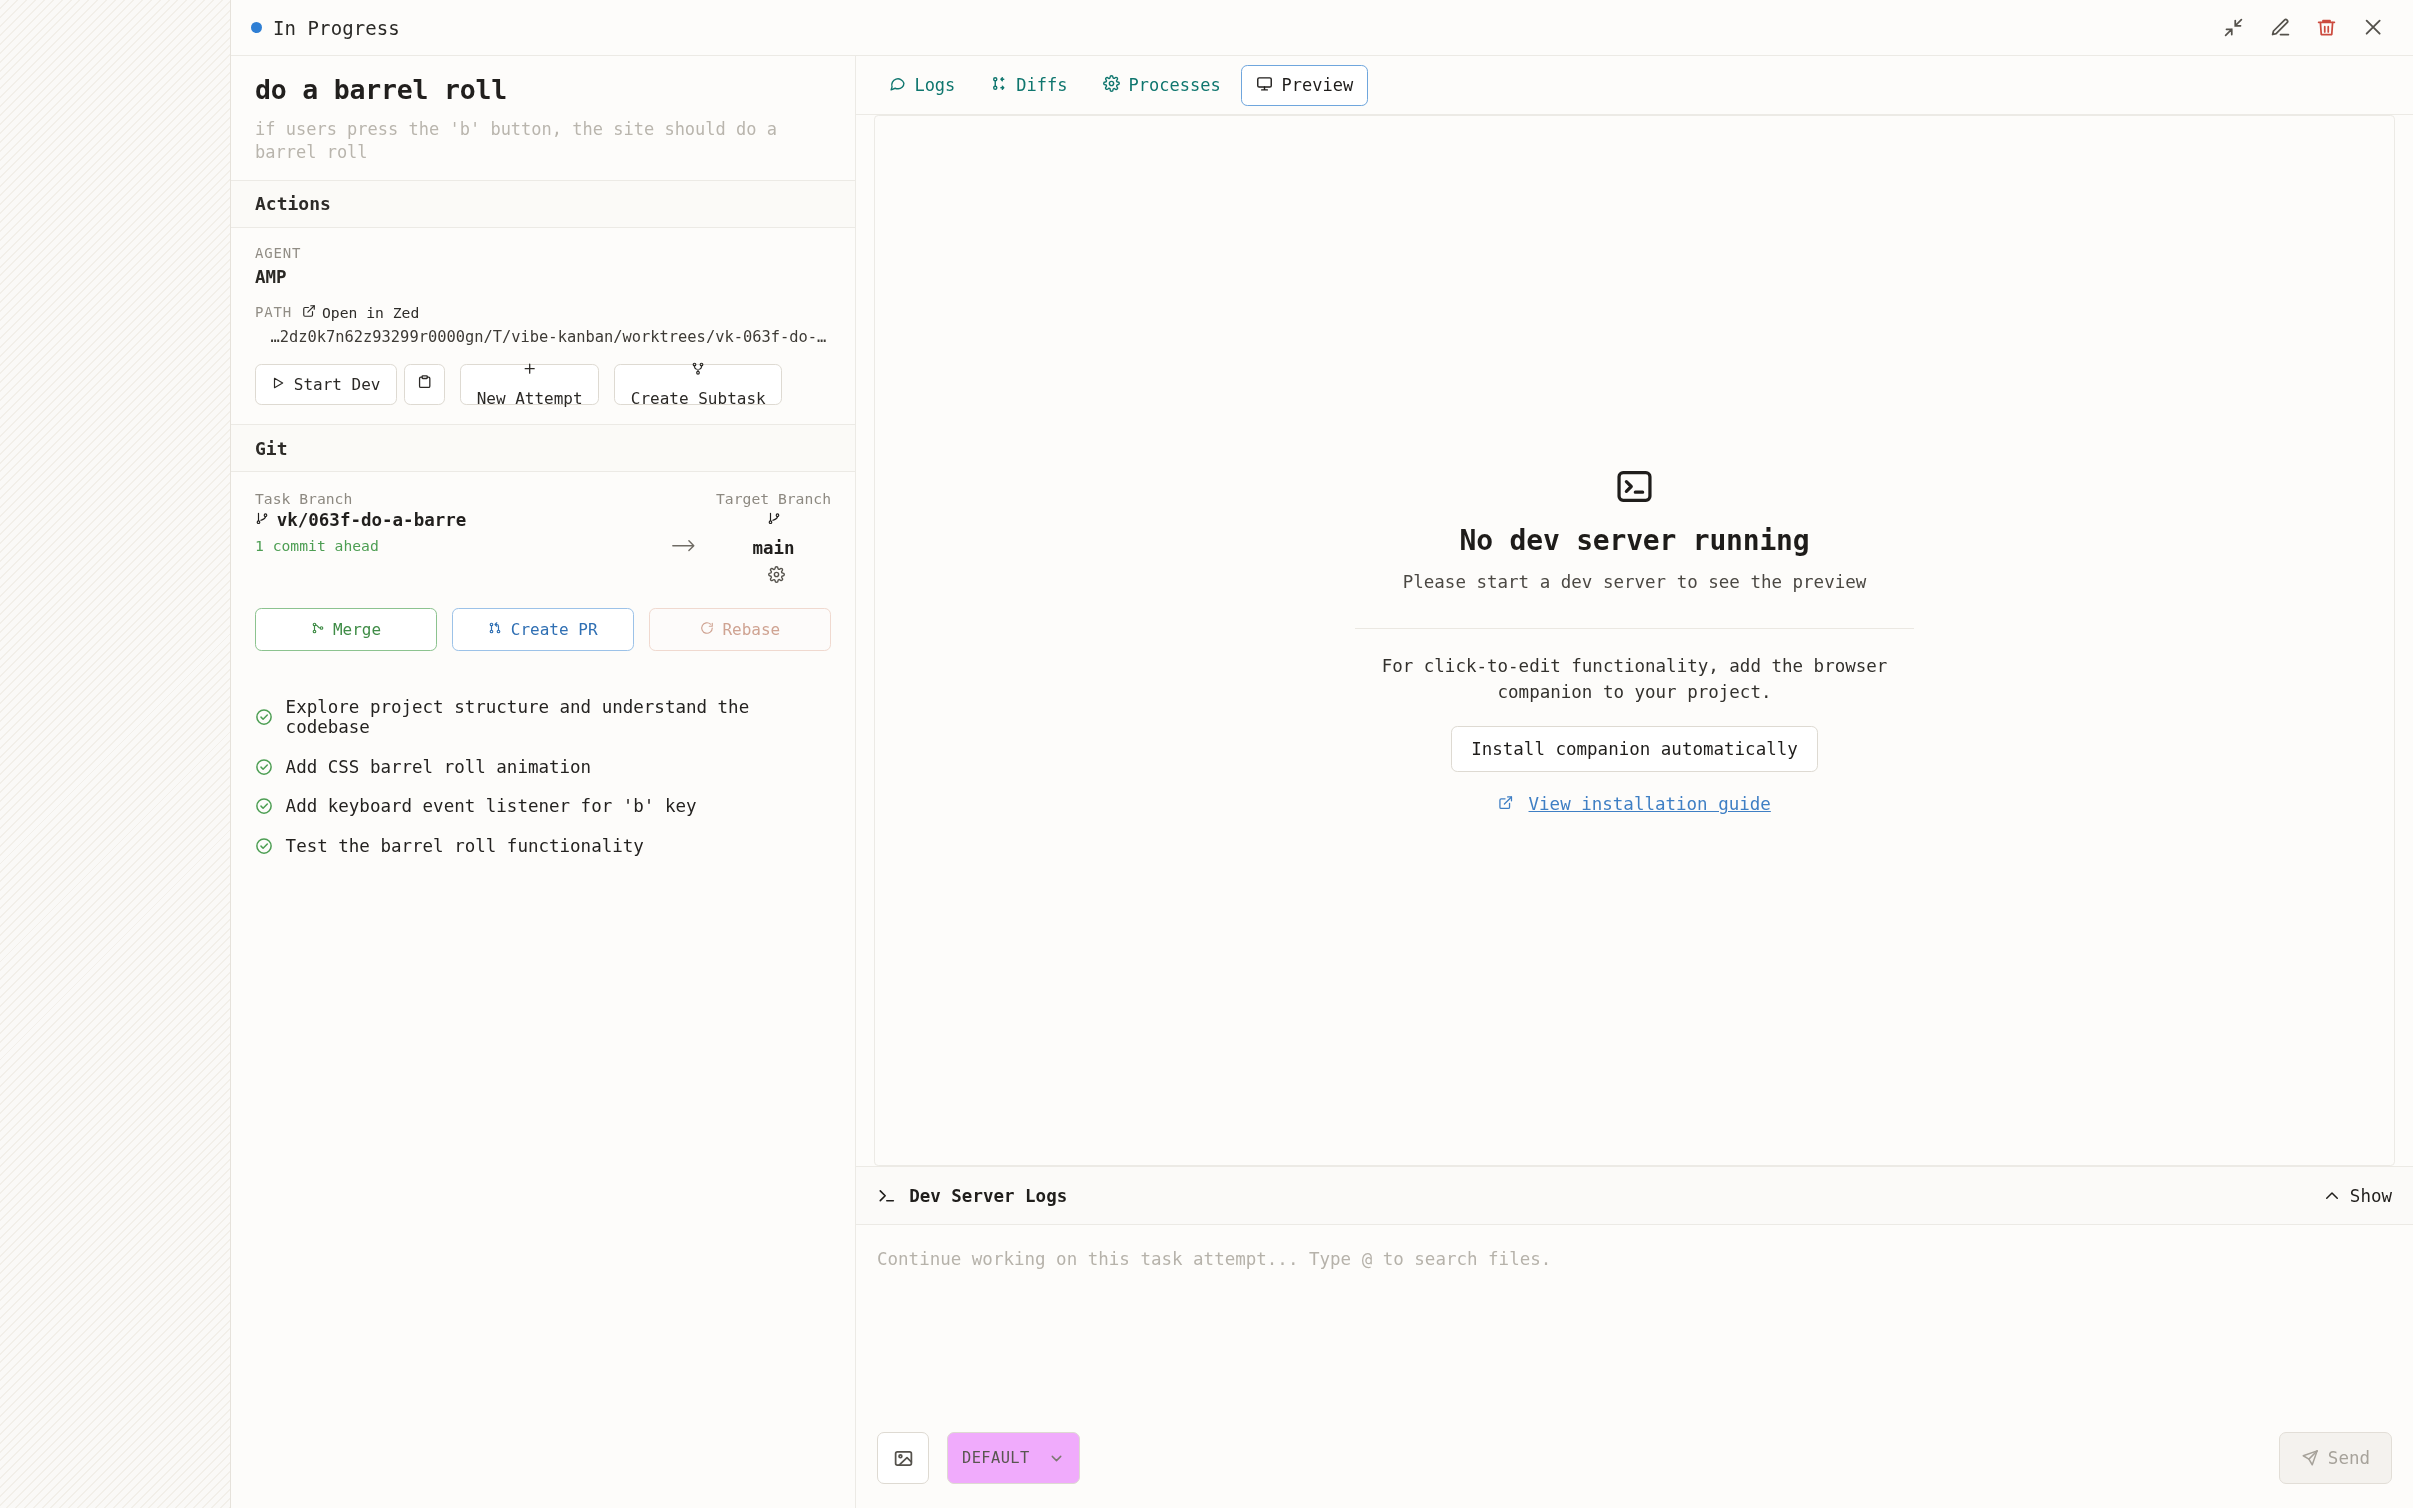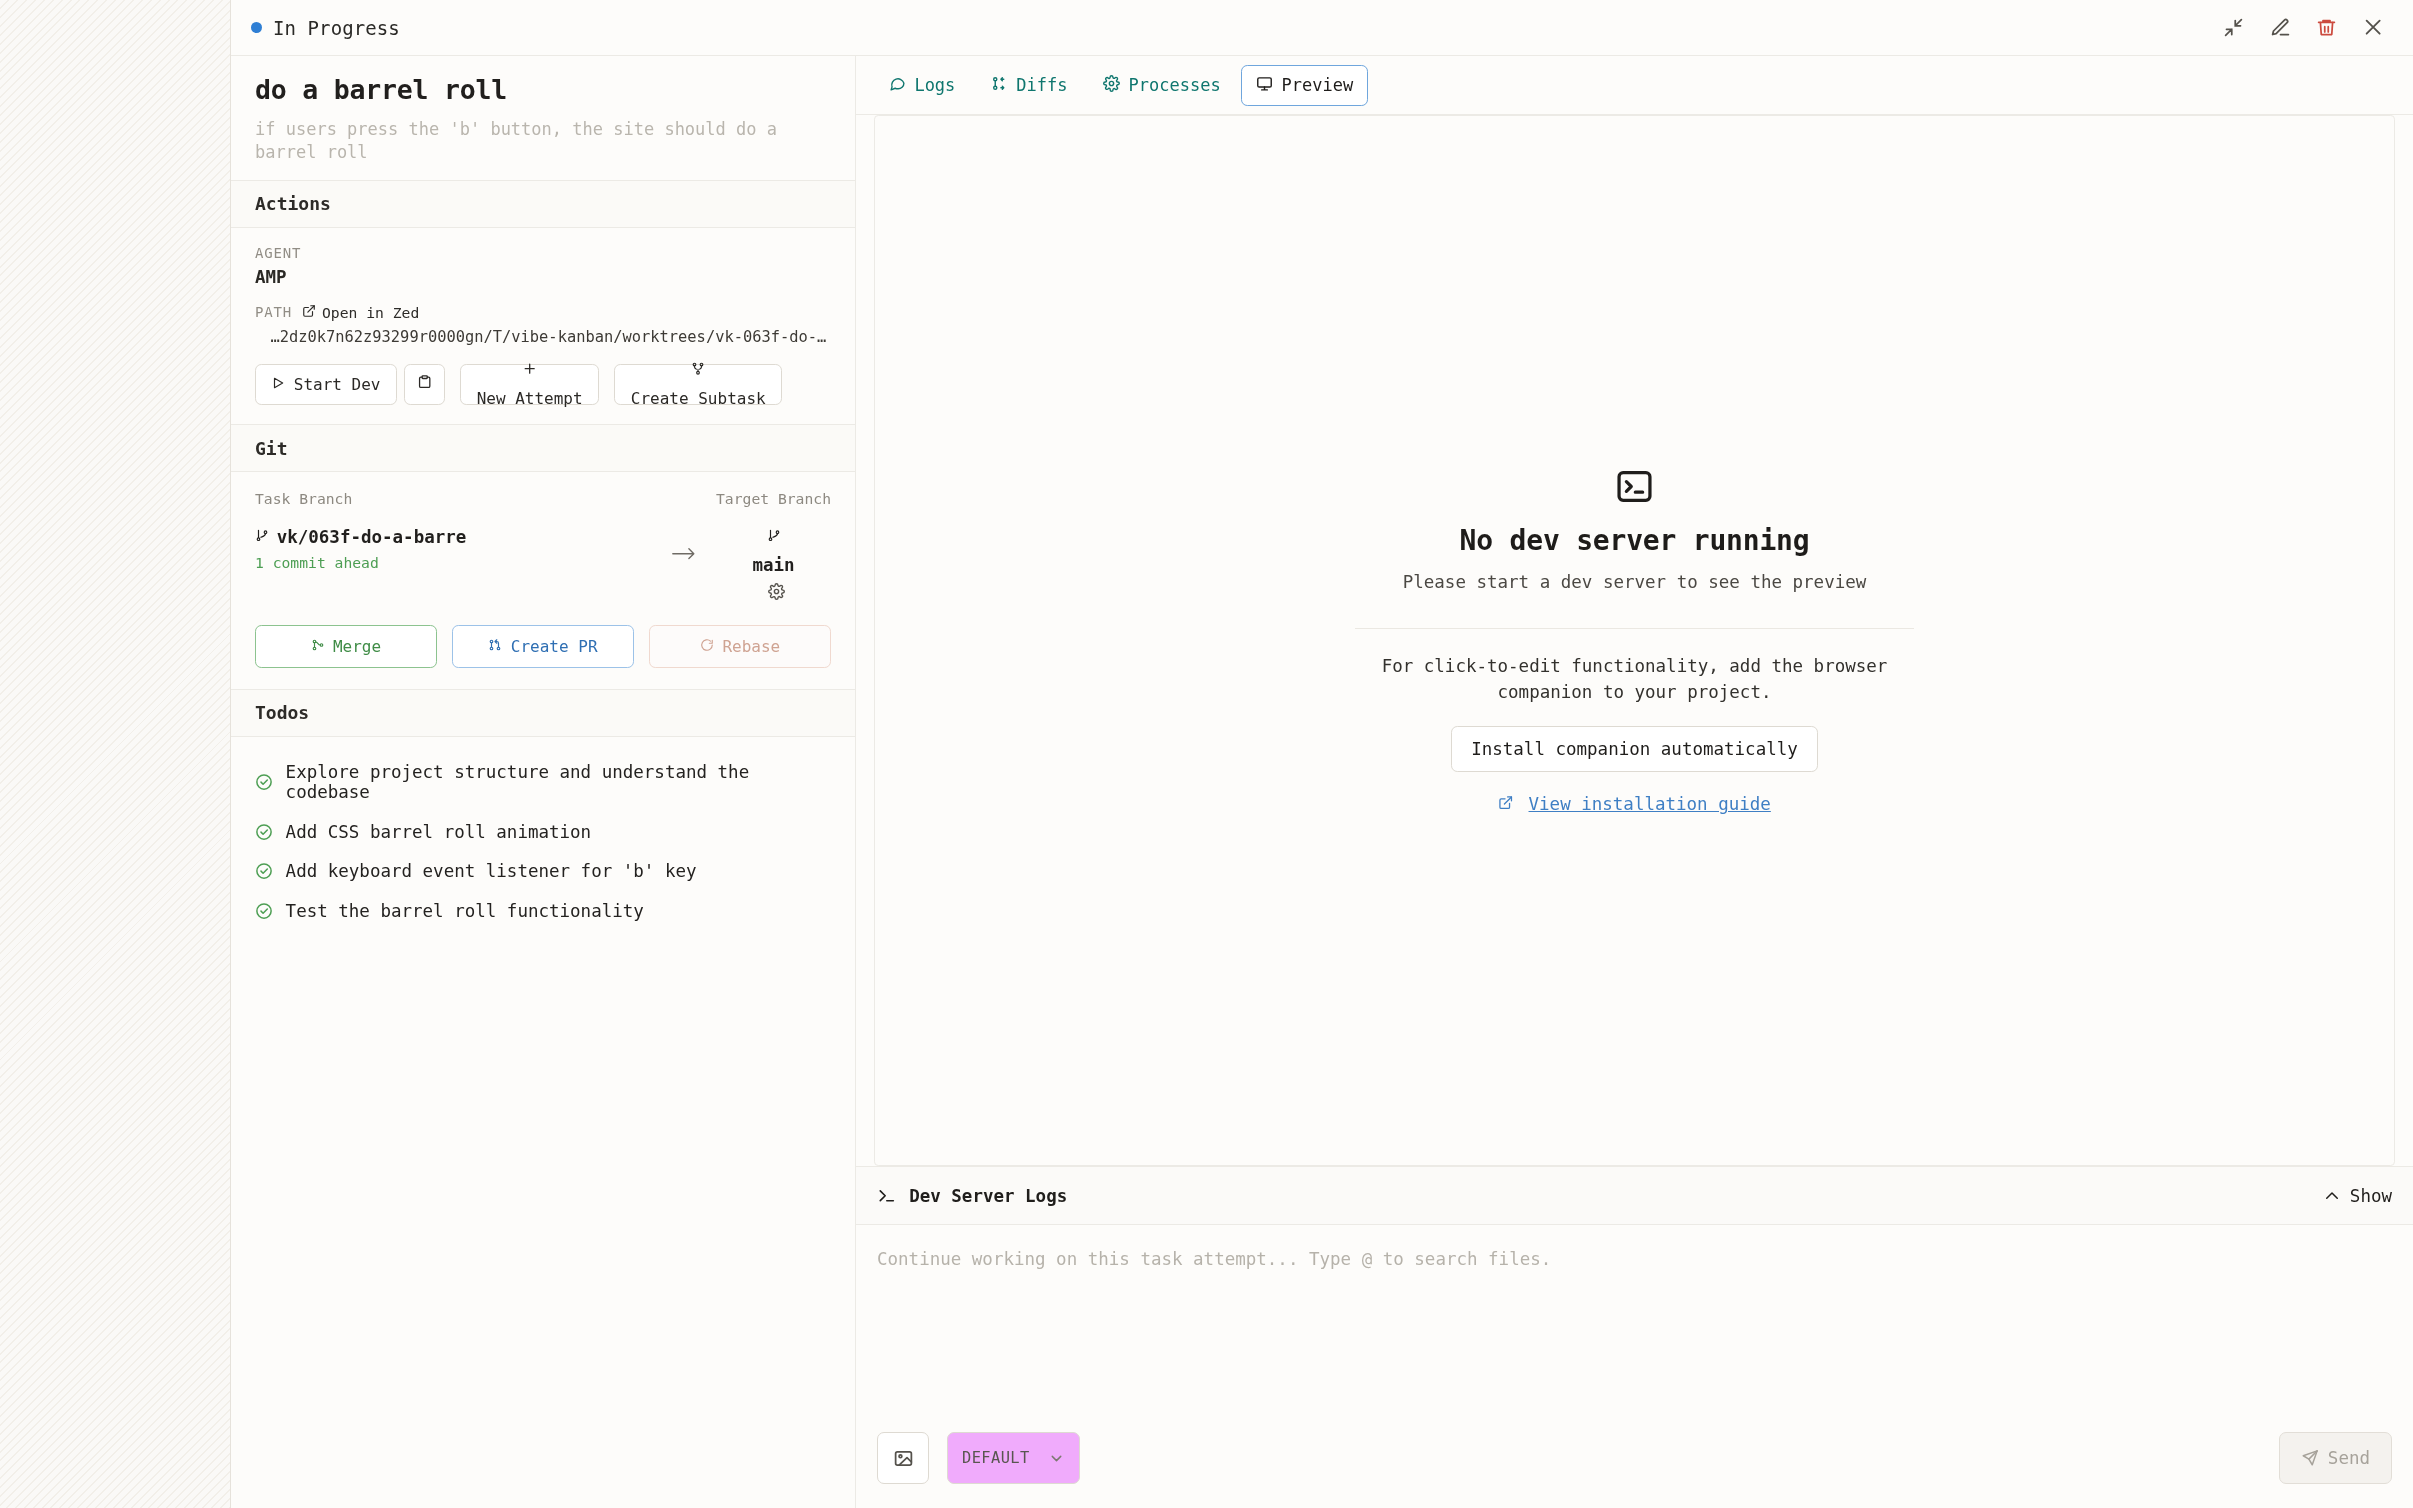--- a/index.html
+++ b/index.html
@@ -130,21 +130,21 @@
     height: 41px;
     padding: 0 15.4px;
   }
   .btn.icon-only { width: 41px; padding: 0; margin-left: 7px; }
   .btn.sp { margin-left: 15.4px; flex-direction: column; }
 
   .git-body { padding: 18px 24px 21px 24px; }
   .git-top { display: flex; align-items: flex-start; }
   .git-col-left { flex: 1; }
   .git-col-right { text-align: right; }
-  .git-small-label { font-size: 14.7px; color: #8d8981; margin-bottom: 20px; }
+  .git-small-label { font-size: 14.7px; color: #8d8981; margin-bottom: 3px; }
   .branch {
     display: flex; align-items: center; gap: 7.7px;
     font-size: 17.5px; color: #211f1d; font-weight: bold;
   }
   .branch.right { justify-content: flex-end; }
   .arrow-mid {
     align-self: center;
     margin: 0 19.6px;
     color: #6f6b64;
     padding-top: 17px;
@@ -477,21 +477,20 @@
               <svg width="14" height="14" viewBox="0 0 24 24" fill="none" stroke="currentColor" stroke-width="2" stroke-linecap="round" stroke-linejoin="round">
                   <path d="M21 12a9 9 0 1 1-3-6.7"></path>
                   <path d="M21 4v5h-5"></path>
                 </svg>
             </span>
             <span>Rebase</span>
           </div>
         </div>
       </div>
 
-      <div class="section-head">Todos</div>
 
       <div class="todos-body">
         <div class="todo">
           <span class="check">
             <svg width="18" height="18" viewBox="0 0 24 24" fill="none" stroke="currentColor" stroke-width="2" stroke-linecap="round" stroke-linejoin="round">
                 <circle cx="12" cy="12" r="9.5"></circle>
                 <path d="M8 12.2l2.8 2.8L16.4 9.4"></path>
               </svg>
           </span>
           <span>Explore project structure and understand the codebase</span>

